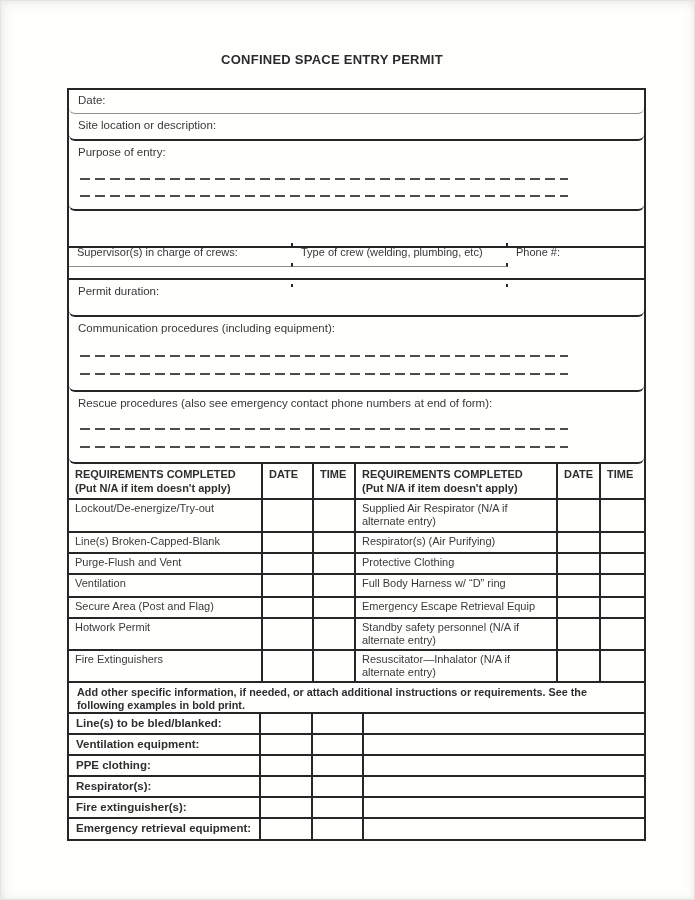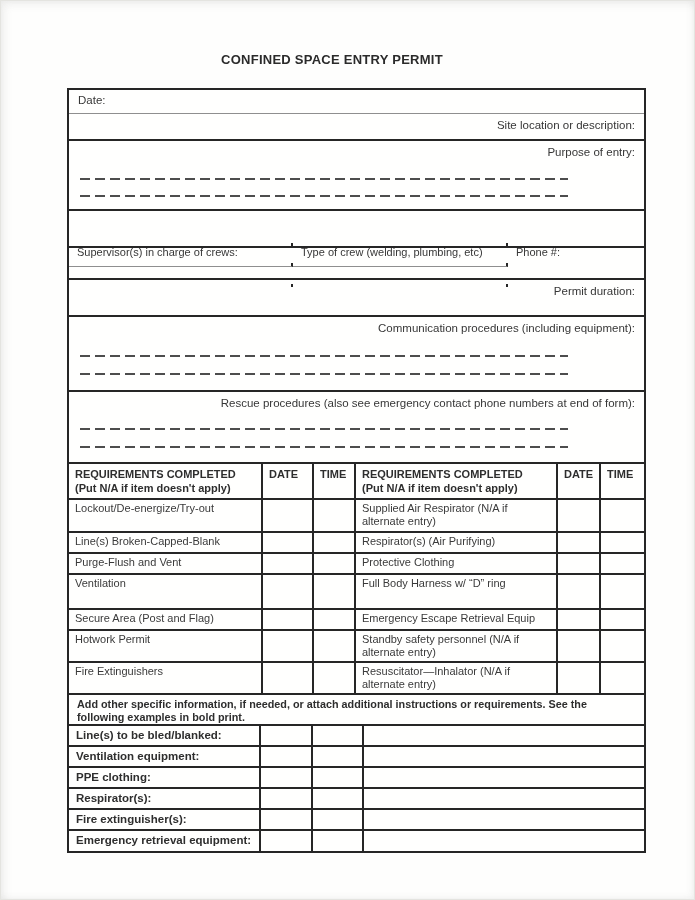--- a/index.html
+++ b/index.html
@@ -16,22 +16,22 @@
   }
   .titles { position: absolute; top: 52px; left: 0; width: 664px; text-align: center; }
   .title   { font-size: 13px; font-weight: bold; letter-spacing: .25px; color: #2b2b2b; }
   .subtitle{ font-size: 13.5px; font-weight: bold; margin-top: 18px; color: #2b2b2b; }
 
   .form {
     position: absolute; top: 88px; left: 67px; width: 579px;
     border: 2px solid #262626; background: #fffffe;
   }
 
-  .row { position: relative; font-size: 11.5px; padding: 5px 9px 0; }
-  .bb-thick { border-bottom: 2px solid #262626; text-align: right; }
+  .row { position: relative; font-size: 11.5px; padding: 5px 9px 0; border-radius: 6px; }
+  .bb-thick { border-bottom: 2px solid #262626; }
   .bb-thin  { border-bottom: 1px solid #8f8f8f; }
   .r-date { height: 24px; padding-top: 4px; }
   .r-site { height: 27px; padding-top: 5px; }
   .r-purpose { height: 70px; }
   .r-duration { height: 37px; }
   .r-comm { height: 75px; }
   .r-rescue { height: 72px; }
 
   .dash {
     position: absolute; left: 11px; width: 488px; height: 2px;
@@ -57,21 +57,21 @@
   td { border: 2px solid #262626; vertical-align: top; }
   td:first-child { border-left: none; }
   td:last-child  { border-right: none; }
   .req { font-size: 11px; color: #3a3a3a; }
   .req tr:first-child td { border-top: none; }
   .req td { padding: 2px 6px; line-height: 13px; }
   .req .hd td { font-weight: bold; color: #2e2e2e; line-height: 14px; padding-top: 3px; }
   .req tr.hd td { height: 35px; }
   .req tr.h2 td { height: 33px; }
   .req tr.h1 td { height: 21px; }
-  .req tr.h1m td { height: 35px; }
+  .req tr.h1m td { height: 23px; }
   .req tr.h1x td { height: 25px; }
   .req tr.h2b td { height: 31px; }
 
   .note { padding: 3px 8px 19px; font-weight: bold; font-size: 10.8px; line-height: 12.5px; color: #2e2e2e; height: 29px; }
 
   .extras { font-size: 11.5px; }
   .extras td { padding: 3px 7px 0; height: 21px; }
   .extras tr:last-child td { border-bottom: none; }
   .extras .xlbl { font-weight: bold; color: #2e2e2e; }
 </style>

